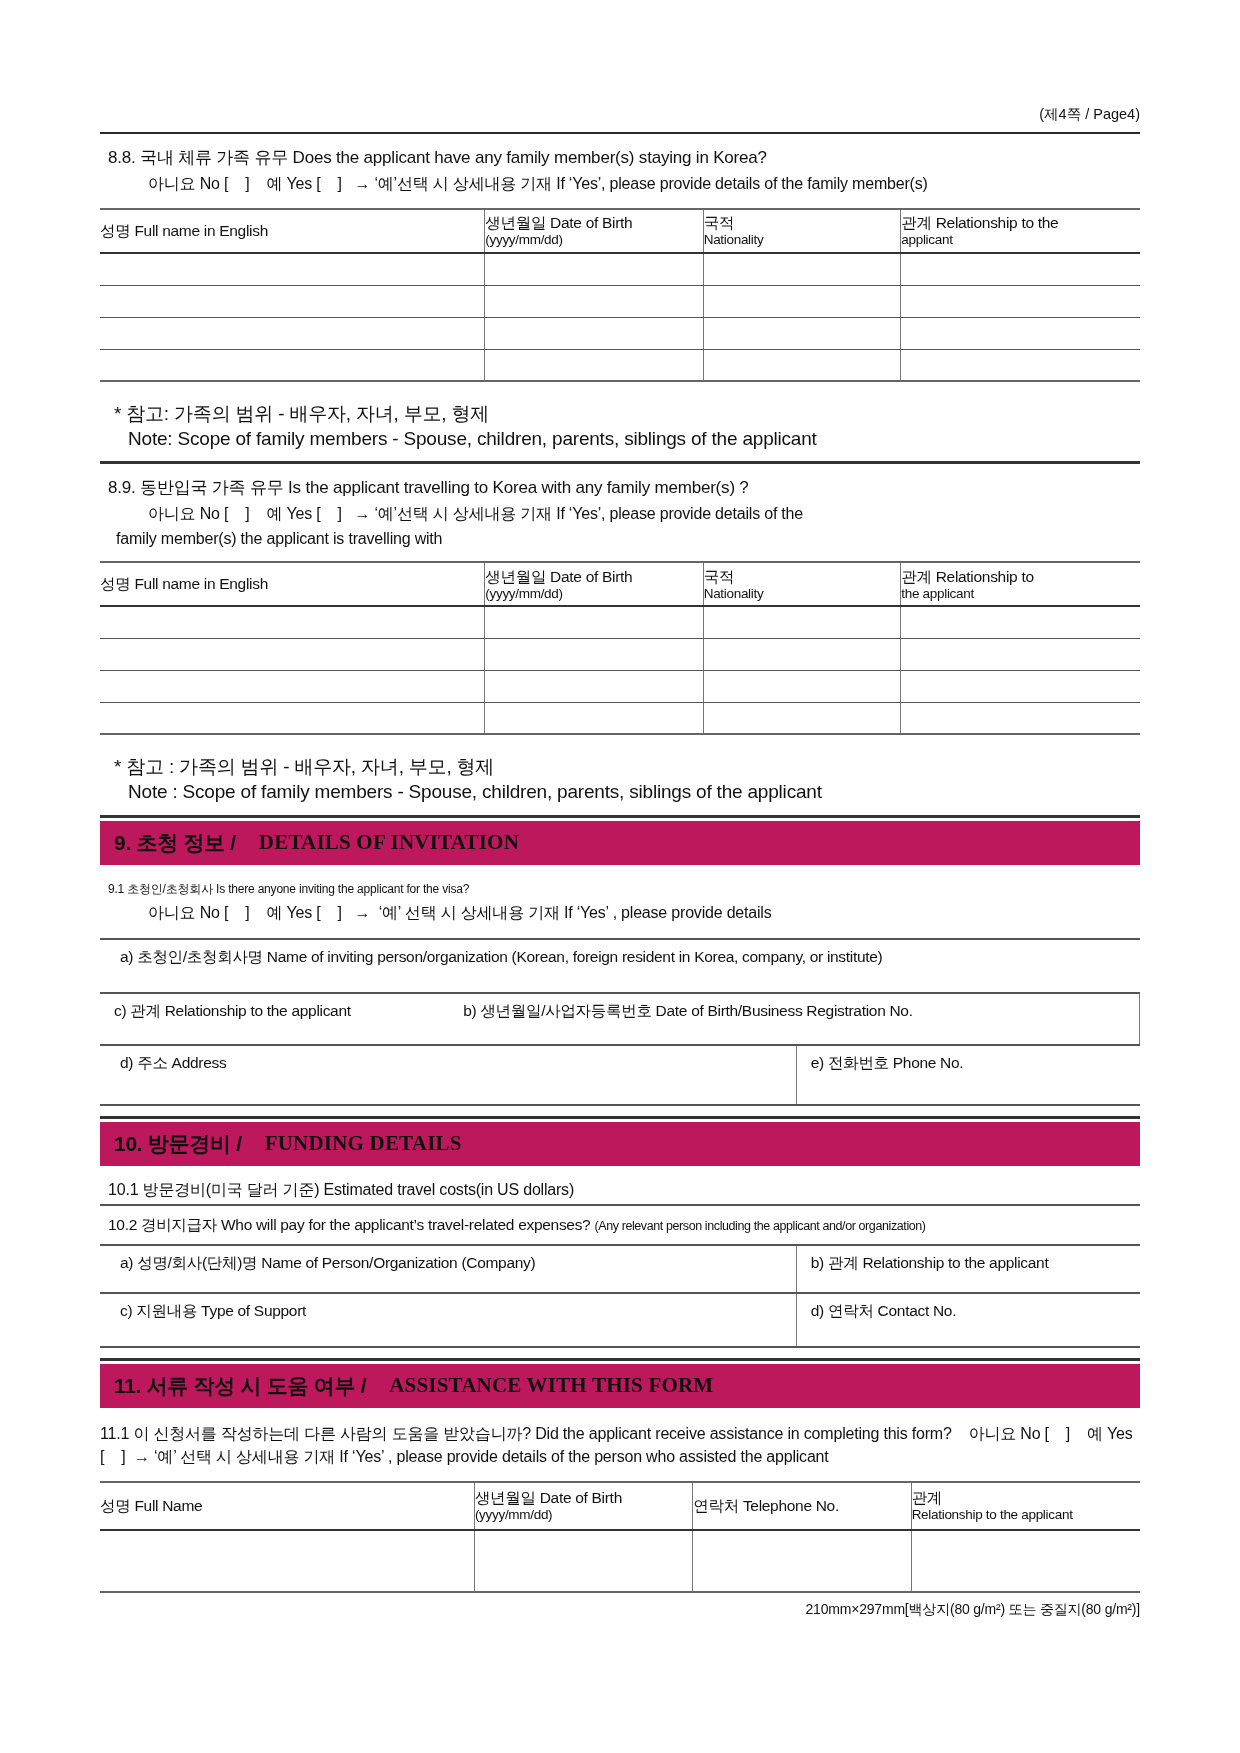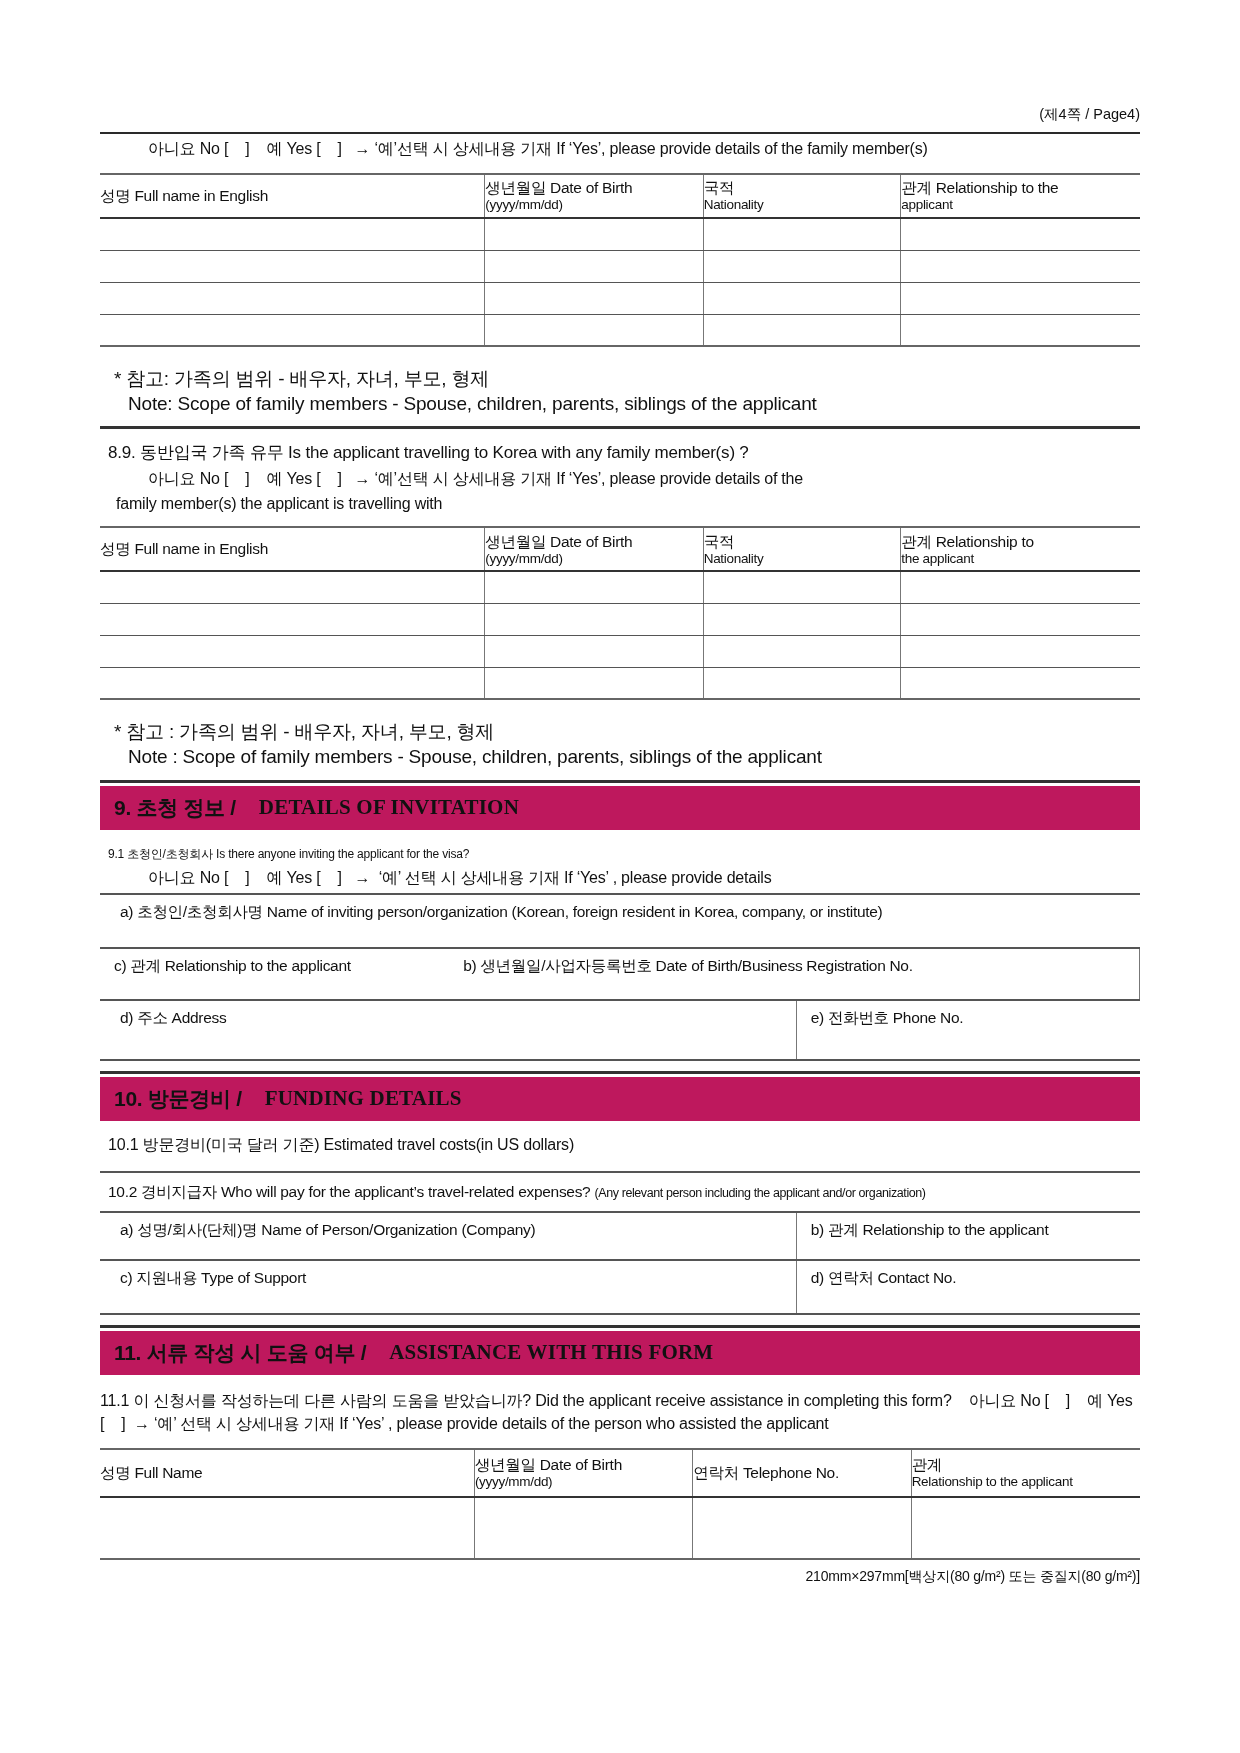--- a/index.html
+++ b/index.html
@@ -81,32 +81,32 @@
     font-size: 21px;
     font-weight: bold;
     letter-spacing: -0.3px;
   }
   .graybar .bar-en {
     font-family: "Liberation Serif", "DejaVu Serif", serif;
     margin-left: 23px;
     letter-spacing: 0.2px;
   }
   .q-line { font-size: 12px; padding-left: 8px; margin-top: 16px; white-space: pre-wrap; letter-spacing: -0.2px; }
-  .fill-block { margin-top: 4px; border-top: 2px solid #555; border-bottom: 2px solid #555; }
+  .fill-block { margin-top: 14px; border-top: 2px solid #555; border-bottom: 2px solid #555; }
   .frow { display: flex; border-bottom: 2px solid #555; }
   .frow:last-child { border-bottom: none; }
   .fcell { padding: 7px 0 0 20px; font-size: 15.5px; letter-spacing: -0.3px; }
   .fcell.w67 { width: 67%; border-right: 1px solid #777; }
   .fcell.w33 { width: 33%; padding-left: 14px; }
   .fcell.full { width: 100%; }
   .h54 { height: 54px; }
   .h52 { height: 52px; }
   .h58 { height: 58px; }
   .h48 { height: 48px; }
-  .q-row { padding: 14px 0 0 8px; font-size: 16px; height: 52px; border-bottom: 2px solid #555; white-space: pre-wrap; letter-spacing: -0.2px; }
+  .q-row { padding: 14px 0 0 8px; font-size: 16px; height: 40px; border-bottom: 2px solid #555; white-space: pre-wrap; letter-spacing: -0.2px; }
   .q-row2 { padding: 9px 0 8px 8px; font-size: 15.5px; white-space: pre-wrap; letter-spacing: -0.3px; }
   .q-row2 .small-note { font-size: 12.5px; letter-spacing: -0.4px; }
   .fill-block.tight { margin-top: 0; }
   .para {
     font-size: 16px;
     margin-top: 14px;
     line-height: 1.44;
     white-space: pre-wrap;
     letter-spacing: -0.2px;
   }
@@ -119,20 +119,21 @@
     letter-spacing: -0.2px;
   }
 </style>
 </head>
 <body>
 
 <div class="sheet">
 
   <div class="page-header">(제4쪽 / Page4)</div>
 
+  <div class="sec-title">8.8. 국내 체류 가족 유무 Does the applicant have any family member(s) staying in Korea?</div>
   <div class="choice">아니요 No [    ]    예 Yes [    ]   → ‘예’선택 시 상세내용 기재 If ‘Yes’, please provide details of the family member(s)</div>
 
   <table class="ftable">
     <colgroup>
         <col style="width:37%">
         <col style="width:21%">
         <col style="width:19%">
         <col style="width:23%">
       </colgroup>
     <tbody>

